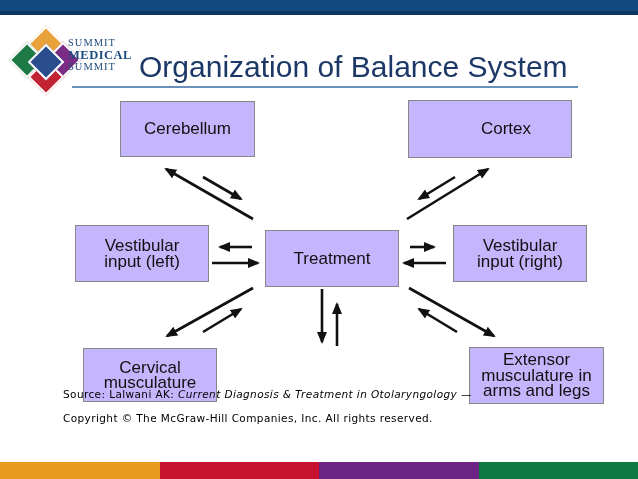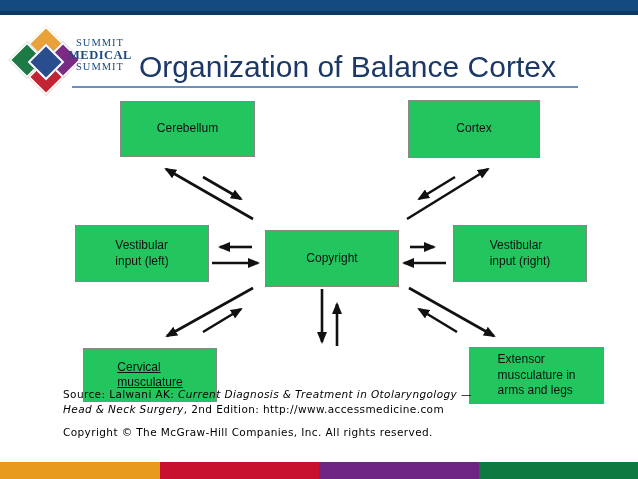--- a/index.html
+++ b/index.html
@@ -8,38 +8,38 @@
   .topbar{position:absolute;left:0;top:0;width:638px;height:11px;
           background:#134A80;border-bottom:4px solid #0C3866;}
   
   .diamond{position:absolute;width:22px;height:22px;border:2px solid #fff;
            transform:rotate(45deg);}
   .d-top{left:33px;top:31px;}
   .d-left{left:14px;top:47px;}
   .d-right{left:50px;top:47px;}
   .d-bottom{left:33px;top:64px;}
   .d-center{left:33px;top:49px;}
-  .logo-text{position:absolute;left:68px;top:37px;width:56px;text-align:right;
+  .logo-text{position:absolute;left:68px;top:37px;width:56px;text-align:left;
              color:#1D4B7C;font-family:"Liberation Serif",serif;line-height:12px;}
   .logo-text .l1,.logo-text .l3{font-size:10.5px;letter-spacing:1px;}
   .logo-text .l2{font-size:12.5px;font-weight:bold;letter-spacing:0.5px;}
   .title{position:absolute;left:139px;top:50px;font-size:30px;color:#1C3867;
          white-space:nowrap;}
   .title-rule{position:absolute;left:72px;top:86px;width:506px;height:0;
               border-top:2px solid #6890BA;}
   
-  .node{position:absolute;background:#22c55e;border:1.5px solid #878787;
-        display:flex;align-items:center;justify-content:center;text-align:left;
-        font-size:12px;line-height:15.5px;color:#111;white-space:pre-line;}
+  .node{position:absolute;background:#c4b5fd;border:1.5px solid #878787;
+        display:flex;align-items:center;justify-content:center;text-align:center;
+        font-size:17px;line-height:15.5px;color:#111;white-space:pre-line;}
   .n-cerebellum{left:120px;top:101px;width:133px;height:54px;}
-  .n-cortex{left:408px;top:100px;width:130px;height:56px;}
+  .n-cortex{left:408px;top:100px;width:130px;height:56px;padding-left:32px;}
   .n-vleft{left:75px;top:225px;width:132px;height:55px;}
   .n-brainstem{left:265px;top:230px;width:132px;height:55px;}
   .n-vright{left:453px;top:225px;width:132px;height:55px;}
-  .n-cervical{left:83px;top:348px;width:132px;height:52px;text-decoration:underline;}
+  .n-cervical{left:83px;top:348px;width:132px;height:52px;}
   .n-eye{left:262px;top:348px;width:133px;height:52px;}
   .n-extensor{left:445px;top:347px;width:133px;height:55px;margin-left:24px;}
   .arrows{position:absolute;left:0;top:0;}
   
   .source{position:absolute;left:63px;top:387px;font-family:"DejaVu Sans",sans-serif;
           font-size:10.5px;letter-spacing:0.4px;line-height:14.5px;color:#000;}
   .source .cr{margin-top:9px;}
   .it{font-style:italic;}
   
   .footer-bar{position:absolute;left:0;top:462px;width:638px;height:17px;display:flex;}
@@ -58,21 +58,21 @@
     <div class="diamond d-right" style="background-color: rgb(122, 44, 132);"></div>
     <div class="diamond d-bottom" style="background-color: rgb(195, 36, 51);"></div>
     <div class="diamond d-center" style="background-color: rgb(42, 77, 142);"></div>
     <div class="logo-text">
       <div class="l1">SUMMIT</div>
       <div class="l2">MEDICAL</div>
       <div class="l3">SUMMIT</div>
     </div>
   </div>
 
-  <div class="title" style="color: rgb(28, 56, 103);">Organization of Balance Cortex</div>
+  <div class="title" style="color: rgb(28, 56, 103);">Organization of Balance System</div>
   <div class="title-rule" style="border-top-color: rgb(104, 144, 186);"></div>
 
   <svg class="arrows" width="638" height="479" viewBox="0 0 638 479">
     <defs>
       <marker id="ah" markerUnits="userSpaceOnUse" markerWidth="12" markerHeight="10" refX="10" refY="5" orient="auto">
         <path d="M0,0 L12,5 L0,10 Z" fill="#111"></path>
       </marker>
     </defs>
     <g stroke="#111" stroke-width="2.6">
       <line x1="253" y1="219" x2="166" y2="169" marker-end="url(#ah)"></line>
@@ -89,32 +89,31 @@
       <line x1="337" y1="346" x2="337" y2="304" marker-end="url(#ah)"></line>
       <line x1="409" y1="288" x2="494" y2="336" marker-end="url(#ah)"></line>
       <line x1="457" y1="332" x2="419" y2="309" marker-end="url(#ah)"></line>
     </g>
   </svg>
 
   <div class="node n-cerebellum">Cerebellum</div>
   <div class="node n-cortex">Cortex</div>
   <div class="node n-vleft">Vestibular
 input (left)</div>
-  <div class="node n-brainstem">Copyright</div>
+  <div class="node n-brainstem">Treatment</div>
   <div class="node n-vright">Vestibular
 input (right)</div>
   <div class="node n-cervical">Cervical
 musculature</div>
   <div class="node n-extensor">Extensor
 musculature in
 arms and legs</div>
 
   <div class="source">
     <div><span>Source: Lalwani AK: </span><span class="it">Current Diagnosis &amp; Treatment in Otolaryngology —</span></div>
-    <div><span class="it">Head &amp; Neck Surgery</span><span>, 2nd Edition: http://www.accessmedicine.com</span></div>
     <div class="cr">Copyright © The McGraw-Hill Companies, Inc. All rights reserved.</div>
   </div>
 
   <div class="footer-bar">
     <div style="background-color: rgb(231, 154, 30);"></div>
     <div style="background-color: rgb(200, 17, 46);"></div>
     <div style="background-color: rgb(110, 36, 131);"></div>
     <div style="background-color: rgb(14, 122, 65);"></div>
   </div>
 

